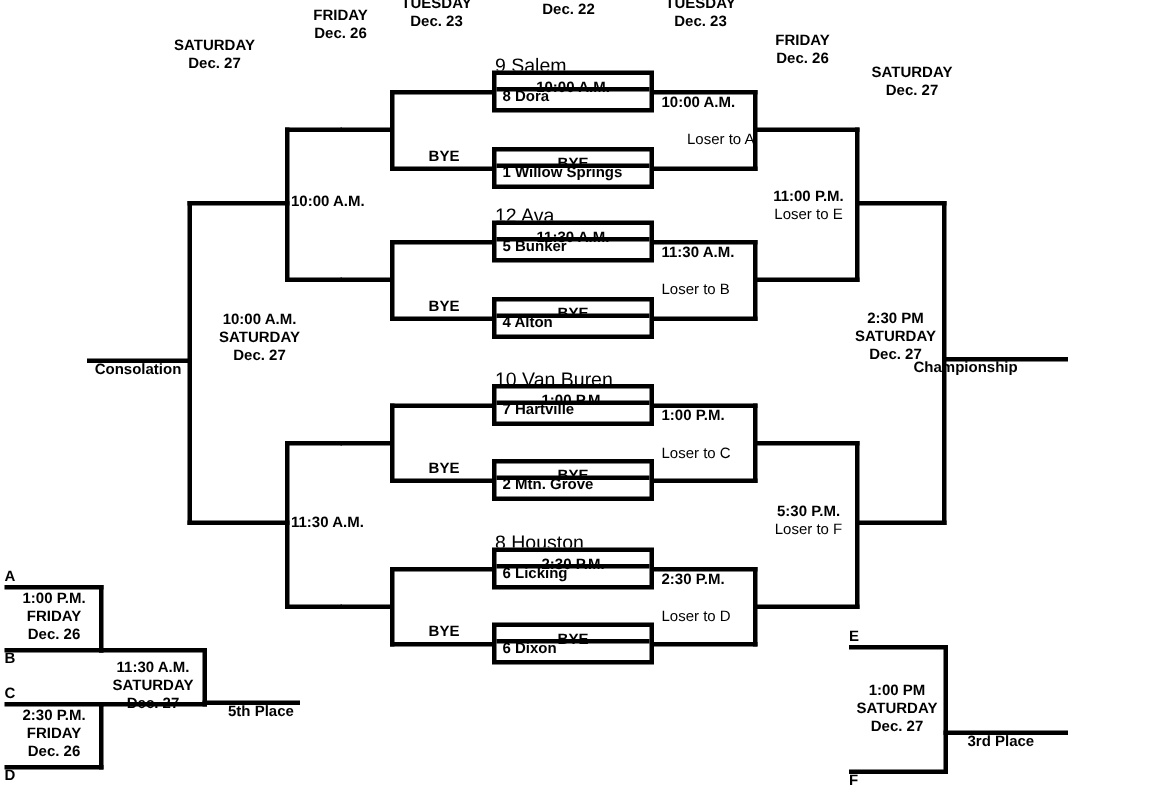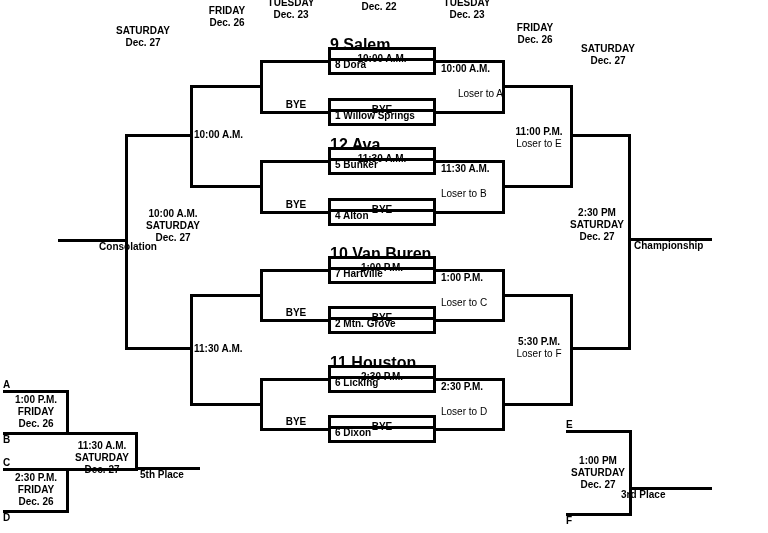--- a/index.html
+++ b/index.html
@@ -20,21 +20,21 @@
   
   .gbox{position:absolute;border:3px solid #000;box-sizing:border-box;
         background:#fff;}
   .gbox .top{position:absolute;left:0;right:0;top:0;height:50%;
              box-sizing:border-box;border-bottom:3px solid #000;}
   .gbox .bot{position:absolute;left:0;right:0;bottom:0;height:50%;}
   .gbox .time{position:absolute;left:0;right:0;top:3px;text-align:center;
               font-size:10px;font-weight:bold;}
   .gbox .team{position:absolute;left:4px;bottom:2px;font-size:10px;
               font-weight:bold;}
-  .seedtop{position:absolute;font-size:16px;font-weight:bold;}
+  .seedtop{position:absolute;font-size:13px;font-weight:normal;}
 </style>
 </head>
 <body>
 
 <div id="bracket">
 
   <div class="lbl" style="left:103px;top:25px;width:80px;"><span>SATURDAY</span><br><span>Dec. 27</span></div>
   <div class="lbl" style="left:187px;top:5px;width:80px;"><span>FRIDAY</span><br><span>Dec. 26</span></div>
   <div class="lbl" style="left:251px;top:-3px;width:80px;"><span>TUESDAY</span><br><span>Dec. 23</span></div>
   <div class="lbl" style="left:339px;top:-11px;width:80px;"><br><span>Dec. 22</span></div>
@@ -92,21 +92,21 @@
 
   <div class="gbox" style="left:328px;top:306px;width:108px;height:28px;">
     <div class="top">
         <div class="time">BYE</div>
       </div>
     <div class="bot">
         <div class="team">2 Mtn. Grove</div>
       </div>
   </div>
 
-  <div class="seedtop" style="left:330px;top:354px;">11 Houston</div>
+  <div class="seedtop" style="left:330px;top:354px;">8 Houston</div>
   <div class="gbox" style="left:328px;top:365px;width:108px;height:28px;">
     <div class="top">
         <div class="time">2:30 P.M.</div>
       </div>
     <div class="bot">
         <div class="team">6 Licking</div>
       </div>
   </div>
 
   <div class="gbox" style="left:328px;top:415px;width:108px;height:28px;">
@@ -151,21 +151,21 @@
 
   <div class="ln v" style="left:190px;top:294px;height:112px;"></div>
   <div class="ln h" style="left:190px;top:294px;width:38px;"></div>
   <div class="ln h" style="left:190px;top:403px;width:38px;"></div>
   <div class="lbl" style="left:194px;top:343px;width:64px;text-align:left;">11:30 A.M.</div>
   <div class="ln h" style="left:125px;top:347px;width:68px;"></div>
 
   <div class="ln v" style="left:125px;top:134px;height:216px;"></div>
   <div class="ln h" style="left:58px;top:239px;width:70px;"></div>
   <div class="lbl" style="left:128px;top:208px;width:90px;"><span>10:00 A.M.</span><br><span>SATURDAY</span><br><span>Dec. 27</span></div>
-  <div class="lbl" style="left:56px;top:241px;width:72px;margin-left:36px;">Consolation</div>
+  <div class="lbl" style="left:56px;top:241px;width:72px;">Consolation</div>
 
   <div class="ln h" style="left:436px;top:60px;width:69px;"></div>
   <div class="ln h" style="left:436px;top:111px;width:69px;"></div>
   <div class="ln v" style="left:502px;top:60px;height:54px;"></div>
   <div class="lbl lft" style="left:441px;top:63px;width:66px;">10:00 A.M.</div>
   <div class="lbl lft light" style="left:458px;top:88px;width:66px;">Loser to A</div>
 
   <div class="ln h" style="left:436px;top:160px;width:69px;"></div>
   <div class="ln h" style="left:436px;top:211px;width:69px;"></div>
   <div class="ln v" style="left:502px;top:160px;height:54px;"></div>
@@ -194,45 +194,45 @@
   <div class="ln h" style="left:502px;top:403px;width:71px;"></div>
   <div class="ln v" style="left:570px;top:294px;height:112px;"></div>
   <div class="lbl" style="left:503px;top:336px;width:72px;">5:30 P.M.</div>
   <div class="lbl light" style="left:503px;top:348px;width:72px;">Loser to F</div>
 
   <div class="ln h" style="left:570px;top:134px;width:61px;"></div>
   <div class="ln h" style="left:570px;top:347px;width:61px;"></div>
   <div class="ln v" style="left:628px;top:134px;height:216px;"></div>
   <div class="ln h" style="left:628px;top:238px;width:84px;"></div>
   <div class="lbl" style="left:566px;top:207px;width:62px;"><span>2:30 PM</span><br><span>SATURDAY</span><br><span>Dec. 27</span></div>
-  <div class="lbl lft" style="left:634px;top:240px;width:90px;">Championship</div>
+  <div class="lbl lft" style="left:609px;top:240px;width:90px;">Championship</div>
 
   <div class="lbl lft" style="left:3px;top:379px;width:20px;">A</div>
   <div class="ln h" style="left:3px;top:390px;width:66px;"></div>
   <div class="ln h" style="left:3px;top:432px;width:66px;"></div>
   <div class="ln v" style="left:66px;top:390px;height:45px;"></div>
   <div class="lbl" style="left:4px;top:394px;width:64px;"><span>1:00 P.M.</span><br><span>FRIDAY</span><br><span>Dec. 26</span></div>
   <div class="lbl lft" style="left:3px;top:434px;width:20px;">B</div>
 
   <div class="lbl lft" style="left:3px;top:457px;width:20px;">C</div>
   <div class="ln h" style="left:3px;top:468px;width:66px;"></div>
   <div class="ln h" style="left:3px;top:510px;width:66px;"></div>
   <div class="ln v" style="left:66px;top:468px;height:45px;"></div>
   <div class="lbl" style="left:4px;top:472px;width:64px;"><span>2:30 P.M.</span><br><span>FRIDAY</span><br><span>Dec. 26</span></div>
   <div class="lbl lft" style="left:3px;top:512px;width:20px;">D</div>
 
   <div class="ln h" style="left:66px;top:432px;width:72px;"></div>
   <div class="ln h" style="left:66px;top:468px;width:72px;"></div>
   <div class="ln v" style="left:135px;top:432px;height:39px;"></div>
   <div class="ln h" style="left:135px;top:467px;width:65px;"></div>
   <div class="lbl" style="left:68px;top:440px;width:68px;"><span>11:30 A.M.</span><br><span>SATURDAY</span><br><span>Dec. 27</span></div>
-  <div class="lbl lft" style="left:140px;top:469px;width:70px;">5th Place</div>
+  <div class="lbl lft" style="left:152px;top:469px;width:70px;">5th Place</div>
 
   <div class="lbl lft" style="left:566px;top:419px;width:20px;">E</div>
   <div class="ln h" style="left:566px;top:430px;width:66px;"></div>
   <div class="ln h" style="left:566px;top:513px;width:66px;"></div>
   <div class="ln v" style="left:629px;top:430px;height:86px;"></div>
   <div class="ln h" style="left:629px;top:487px;width:83px;"></div>
   <div class="lbl" style="left:566px;top:455px;width:64px;"><span>1:00 PM</span><br><span>SATURDAY</span><br><span>Dec. 27</span></div>
   <div class="lbl lft" style="left:566px;top:515px;width:20px;">F</div>
-  <div class="lbl lft" style="left:621px;top:489px;width:80px;">3rd Place</div>
+  <div class="lbl lft" style="left:645px;top:489px;width:80px;">3rd Place</div>
 
 </div>
 
 </body></html>

